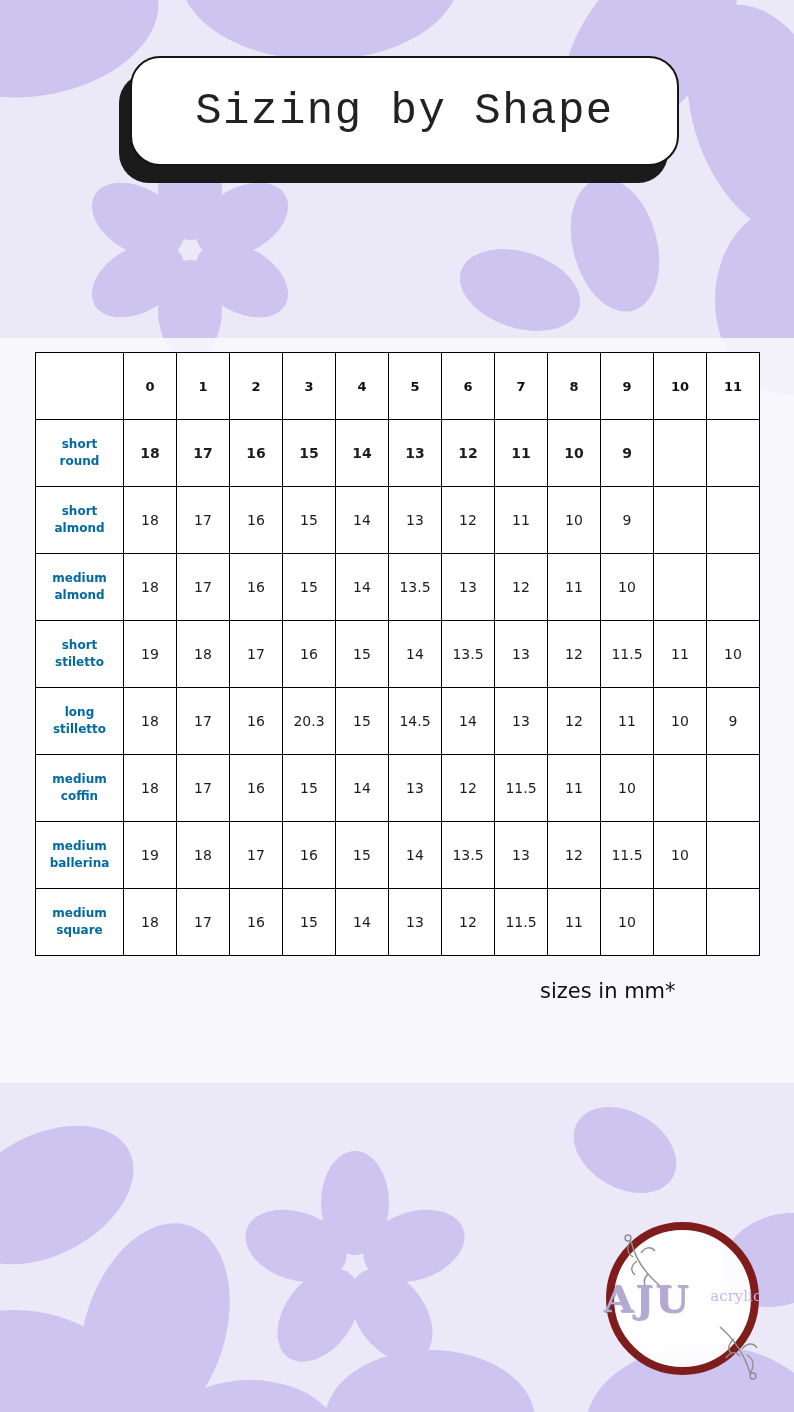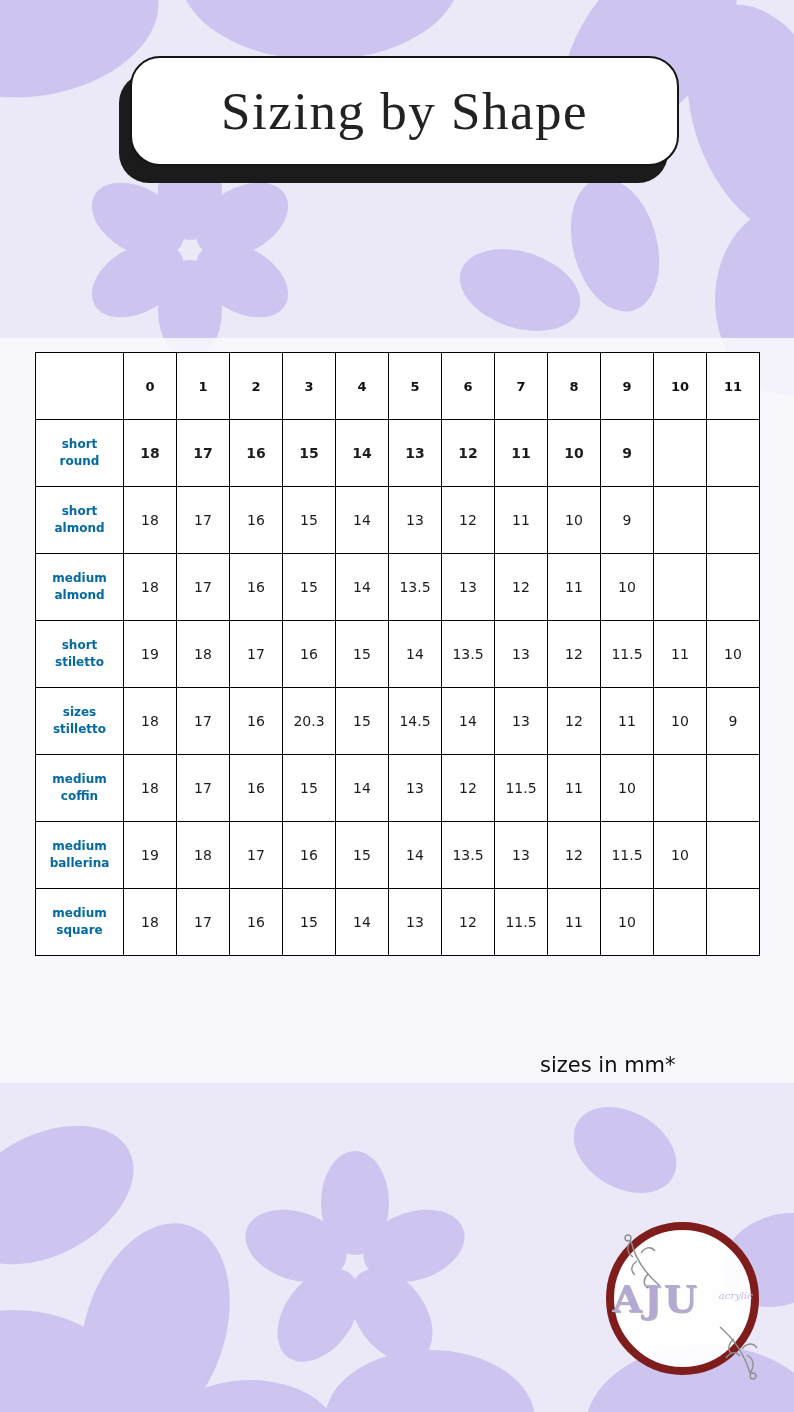--- a/index.html
+++ b/index.html
@@ -20,57 +20,57 @@
     background:rgba(250,249,253,0.86);
   }
 
   .title-card {
     position:absolute; left:130px; top:56px; width:549px; height:110px;
     background:#ffffff; border:2px solid #141414; border-radius:30px;
     box-shadow:-11px 17px 0 #1b1b1b;
     display:flex; align-items:center; justify-content:center;
   }
   .title-card h1 {
-    font-family:Liberation Serif, serif; font-weight:400;
-    font-size:53px; letter-spacing:1.5px; color:var(--title-text, #222222);
+    font-family:Liberation Mono, monospace; font-weight:400;
+    font-size:44px; letter-spacing:1.5px; color:var(--title-text, #222222);
   }
 
   .table-wrap { position:absolute; left:35px; top:352px; }
   table { border-collapse:collapse; background:#ffffff; }
   th, td {
     border:1.5px solid var(--table-border, #000000);
     text-align:center; vertical-align:middle; height:67px;
   }
   thead th { font-size:13px; font-weight:700; width:53px; color:#111; }
   .label-col {
     width:88px; font-size:12px; font-weight:700;
     white-space:pre-line; line-height:1.45; padding:0 4px; color:#0369a1;
   }
   td { font-size:14px; width:53px; color:#1c1c1c; font-weight:400; }
   .bold-row td { font-weight:700; }
 
   .caption {
-    position:absolute; left:540px; top:1053px;
+    position:absolute; left:540px; top:979px;
     font-size:21px; color:#0e0e0e;
   }
 
   .logo {
     position:absolute; left:606px; top:1222px; width:153px; height:153px;
     border:8px solid #7f1d1d; border-radius:50%;
     background:rgba(255,255,255,0.93);
     display:flex; flex-direction:row; align-items:center; justify-content:center;
   }
   .logo .sprigs { position:absolute; inset:0; }
   .monogram {
     font-family:"DejaVu Serif", serif; font-weight:700; font-size:38px;
     letter-spacing:2px; color:var(--logo-monogram, #b4a9d2);
     text-shadow:1px 1px 0 rgba(95,95,105,0.45); z-index:2;
   }
   .subtext {
-    font-family:"DejaVu Serif", serif; font-style:italic; font-size:10px;
+    font-family:"DejaVu Serif", serif; font-size:15px;
     color:var(--logo-subtext, #c6b9ea); margin-top:-6px; margin-left:20px; z-index:2;
   }
 </style>
 </head>
 <body>
 
 <div class="canvas">
 
   <svg class="bg" width="794" height="1412" viewBox="0 0 794 1412" aria-hidden="true">
     <g class="blobs">
@@ -191,21 +191,21 @@
             <td>15</td>
             <td>14</td>
             <td>13.5</td>
             <td>13</td>
             <td>12</td>
             <td>11.5</td>
             <td>11</td>
             <td>10</td>
           </tr>
           <tr>
-            <th class="label-col">sizes
+            <th class="label-col">long
 stilletto</th>
             <td>18</td>
             <td>17</td>
             <td>16</td>
             <td>20.3</td>
             <td>15</td>
             <td>14.5</td>
             <td>14</td>
             <td>13</td>
             <td>12</td>

